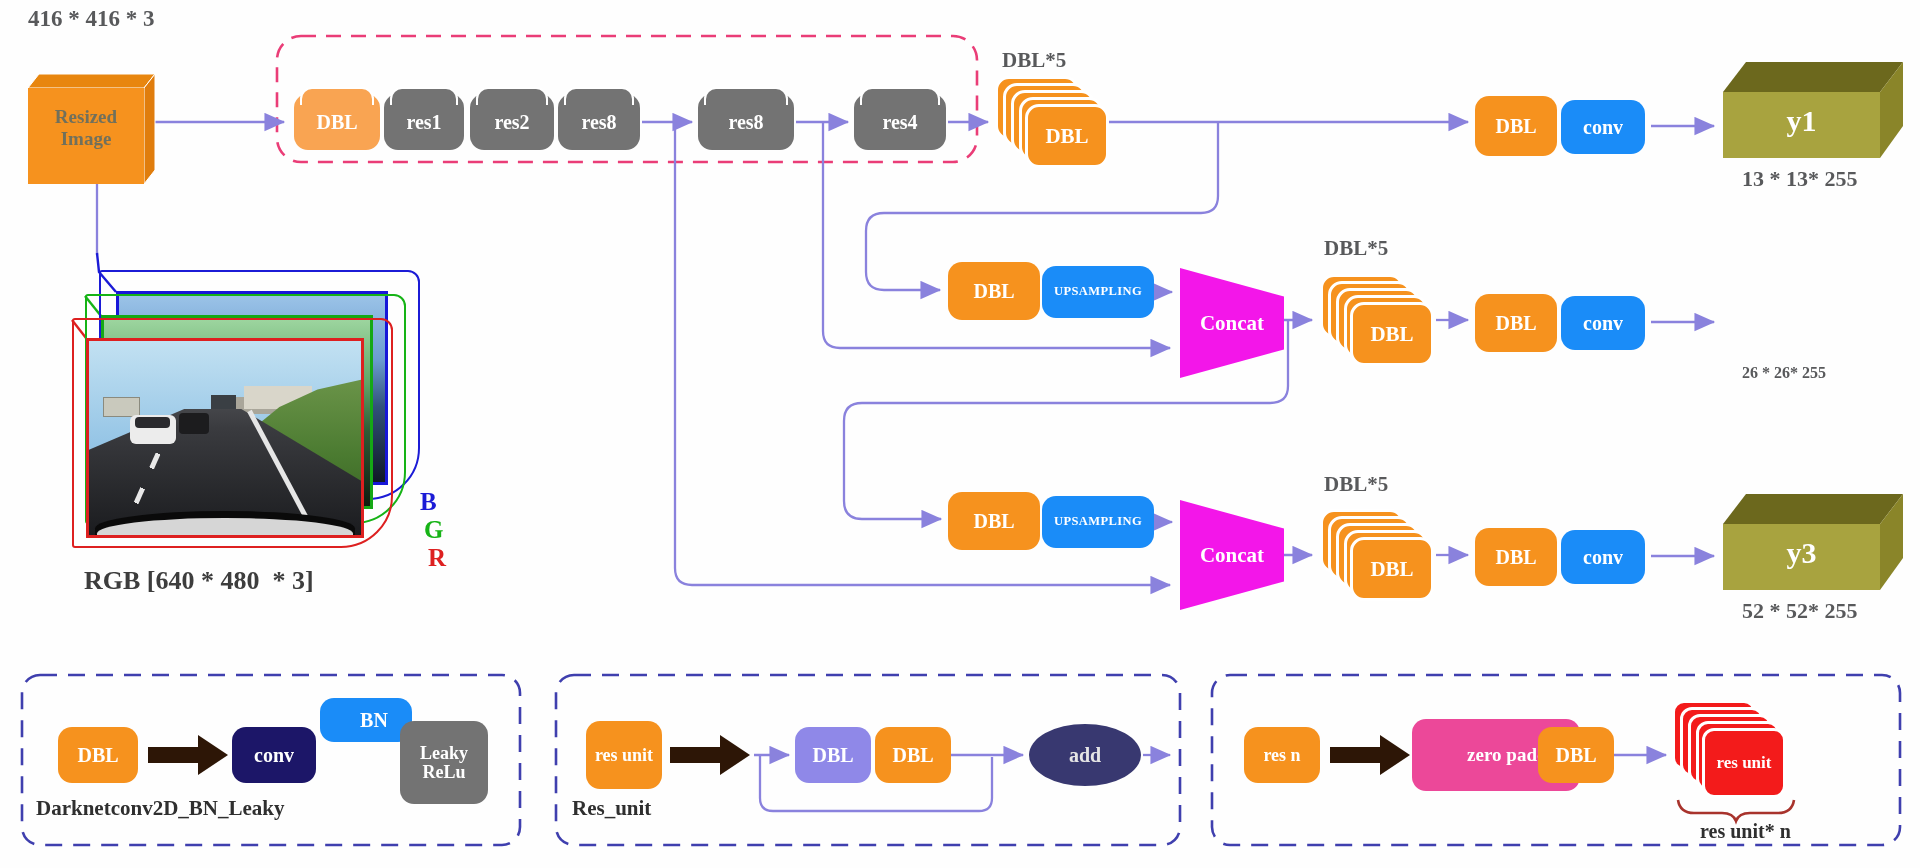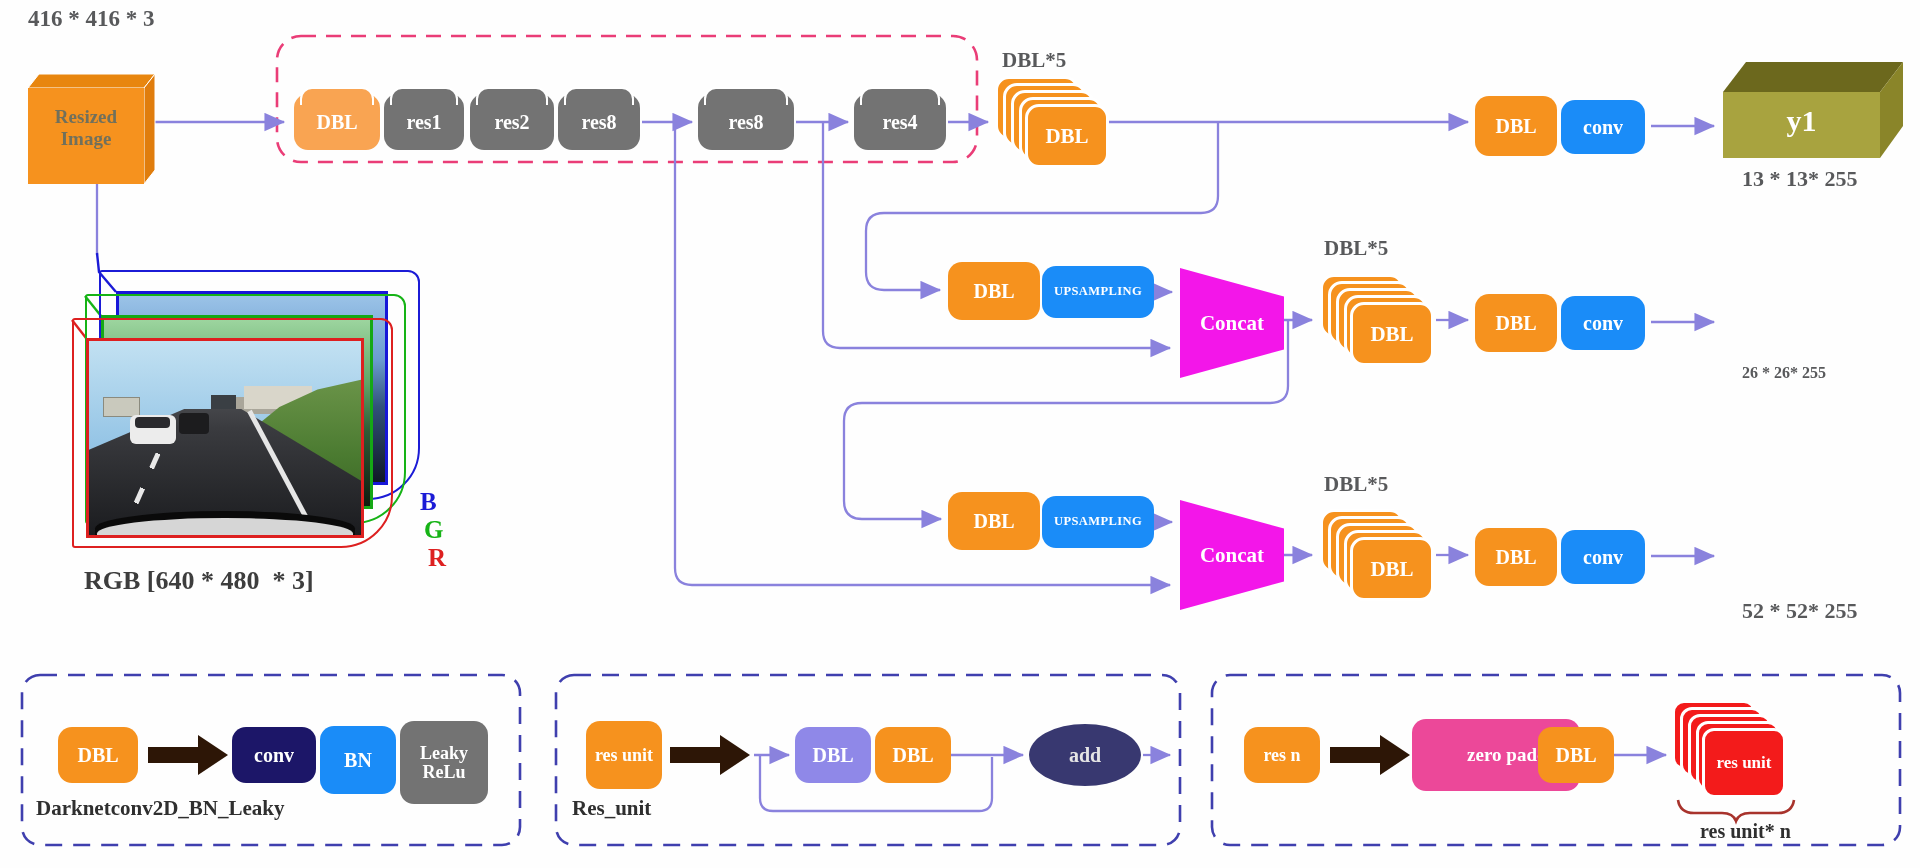--- a/index.html
+++ b/index.html
@@ -183,20 +183,28 @@
     <div class="card c0"></div>
       <div class="card c1"></div>
       <div class="card c2"></div>
       <div class="card c3"></div>
     <div class="card c4">DBL</div>
   </div>
 
   <div class="blk orange" style="left:1475px;top:528px;width:82px;height:58px;">DBL</div>
   <div class="blk blue" style="left:1561px;top:530px;width:84px;height:54px;">conv</div>
 
+  <div class="box3d" style="left:1720px;top:492px;width:186px;height:98px;">
+    <svg width="186" height="98">
+      <polygon points="3,32 26,2 183,2 160,32" fill="#6C681D"></polygon>
+      <polygon points="160,32 183,2 183,66 160,98" fill="#8A8529"></polygon>
+      <rect x="3" y="32" width="157" height="66" fill="#A8A33F"></rect>
+    </svg>
+    <div class="nm" style="left:3px;top:44px;width:157px;">y3</div>
+  </div>
   <div class="lbl" style="left:1742px;top:598px;font-size:22px;">52 * 52* 255</div>
 
   <div class="frame" style="left:99px;top:270px;width:321px;height:230px;border:2.5px solid #1B1BD6;"></div>
   <div class="plane" style="left:116px;top:291px;width:272px;height:194px;border:3px solid #1717D8;
               background:linear-gradient(180deg,#9CC4E8 0%,#6B9CD0 35%,#31517A 60%,#101826 100%);"></div>
   <div class="frame" style="left:85px;top:294px;width:321px;height:230px;border:2.5px solid #16B316;z-index:3;"></div>
   <div class="plane" style="left:101px;top:315px;width:272px;height:194px;border:3px solid #15A815;z-index:3;
               background:linear-gradient(180deg,#9ED6A0 0%,#5EA668 35%,#2E5C36 60%,#0E1C10 100%);"></div>
   <div class="frame" style="left:72px;top:318px;width:321px;height:230px;border:2.5px solid #DD2020;z-index:4;"></div>
 
@@ -215,21 +223,21 @@
   </div>
 
   <div class="chan" style="left:420px;top:488px;color:#1B1BD6;">B</div>
   <div class="chan" style="left:424px;top:516px;color:#16B316;">G</div>
   <div class="chan" style="left:428px;top:544px;color:#DD2020;">R</div>
 
   <div class="lbl" style="left:84px;top:566px;font-size:26px;color:#3D3D3D;">RGB [640 * 480 &nbsp;* 3]</div>
 
   <div class="blk orange" style="left:58px;top:727px;width:80px;height:56px;">DBL</div>
   <div class="blk navy" style="left:232px;top:727px;width:84px;height:56px;">conv</div>
-  <div class="blk blue" style="left:320px;top:726px;width:76px;height:68px;">BN</div>
+  <div class="blk blue" style="left:320px;top:698px;width:76px;height:44px;padding-left:16px;">BN</div>
   <div class="blk magenta" style="left:400px;top:721px;width:88px;height:83px;font-size:18px;">Leaky ReLu</div>
   <div class="legend-title" style="left:36px;top:796px;">Darknetconv2D_BN_Leaky</div>
 
   <div class="blk orange" style="left:586px;top:721px;width:76px;height:68px;font-size:18px;">res unit</div>
   <div class="blk peri" style="left:795px;top:727px;width:76px;height:56px;">DBL</div>
   <div class="blk orange" style="left:875px;top:727px;width:76px;height:56px;">DBL</div>
   <div class="ellipse" style="left:1029px;top:724px;">add</div>
   <div class="legend-title" style="left:572px;top:796px;">Res_unit</div>
 
   <div class="blk orange" style="left:1244px;top:727px;width:76px;height:56px;font-size:18px;">res n</div>

